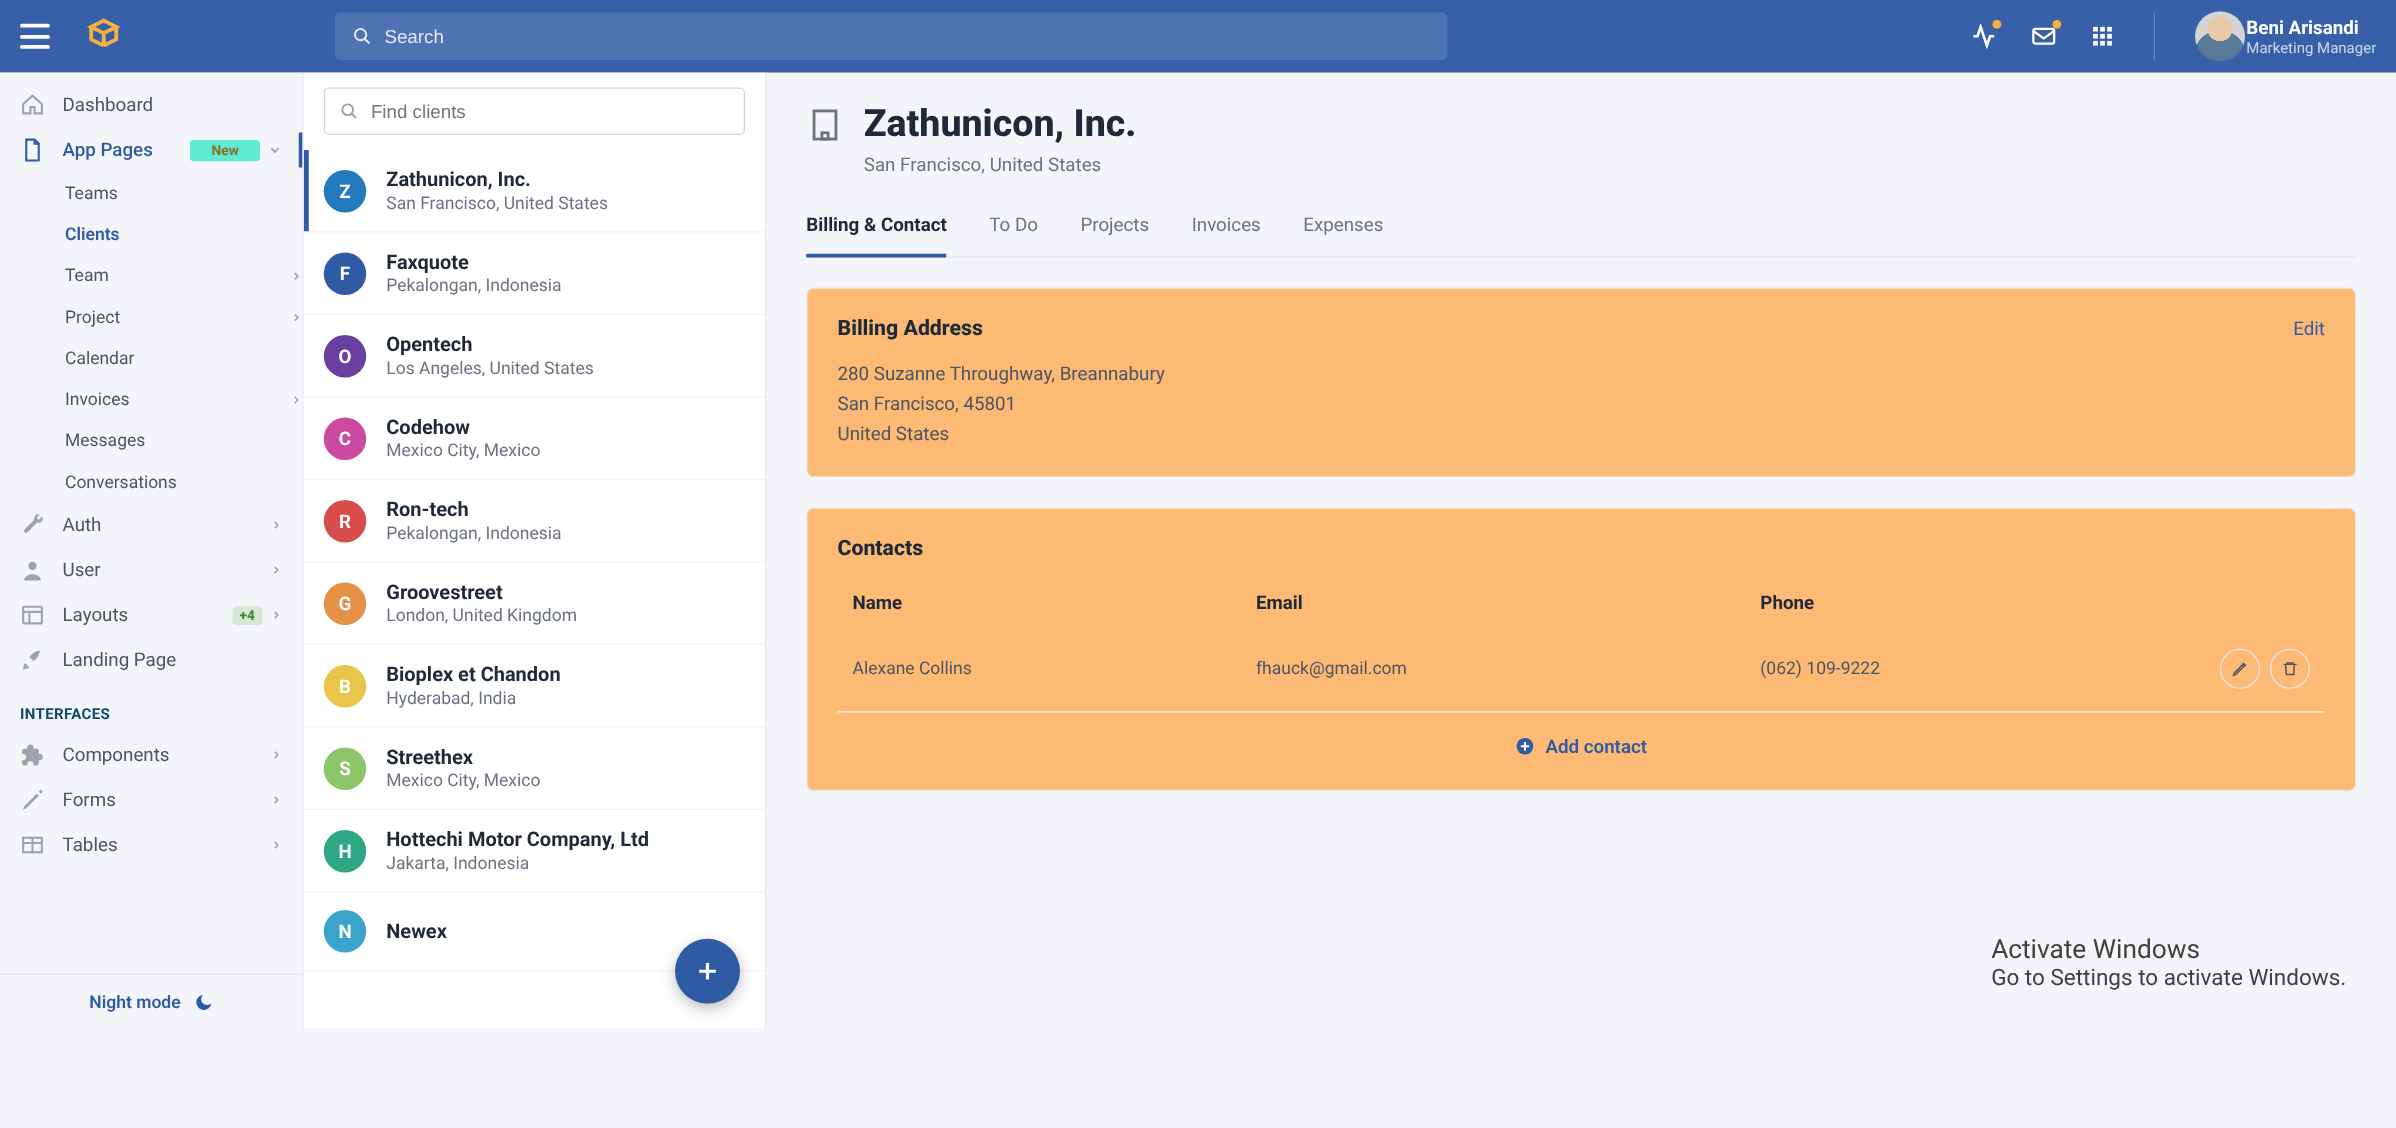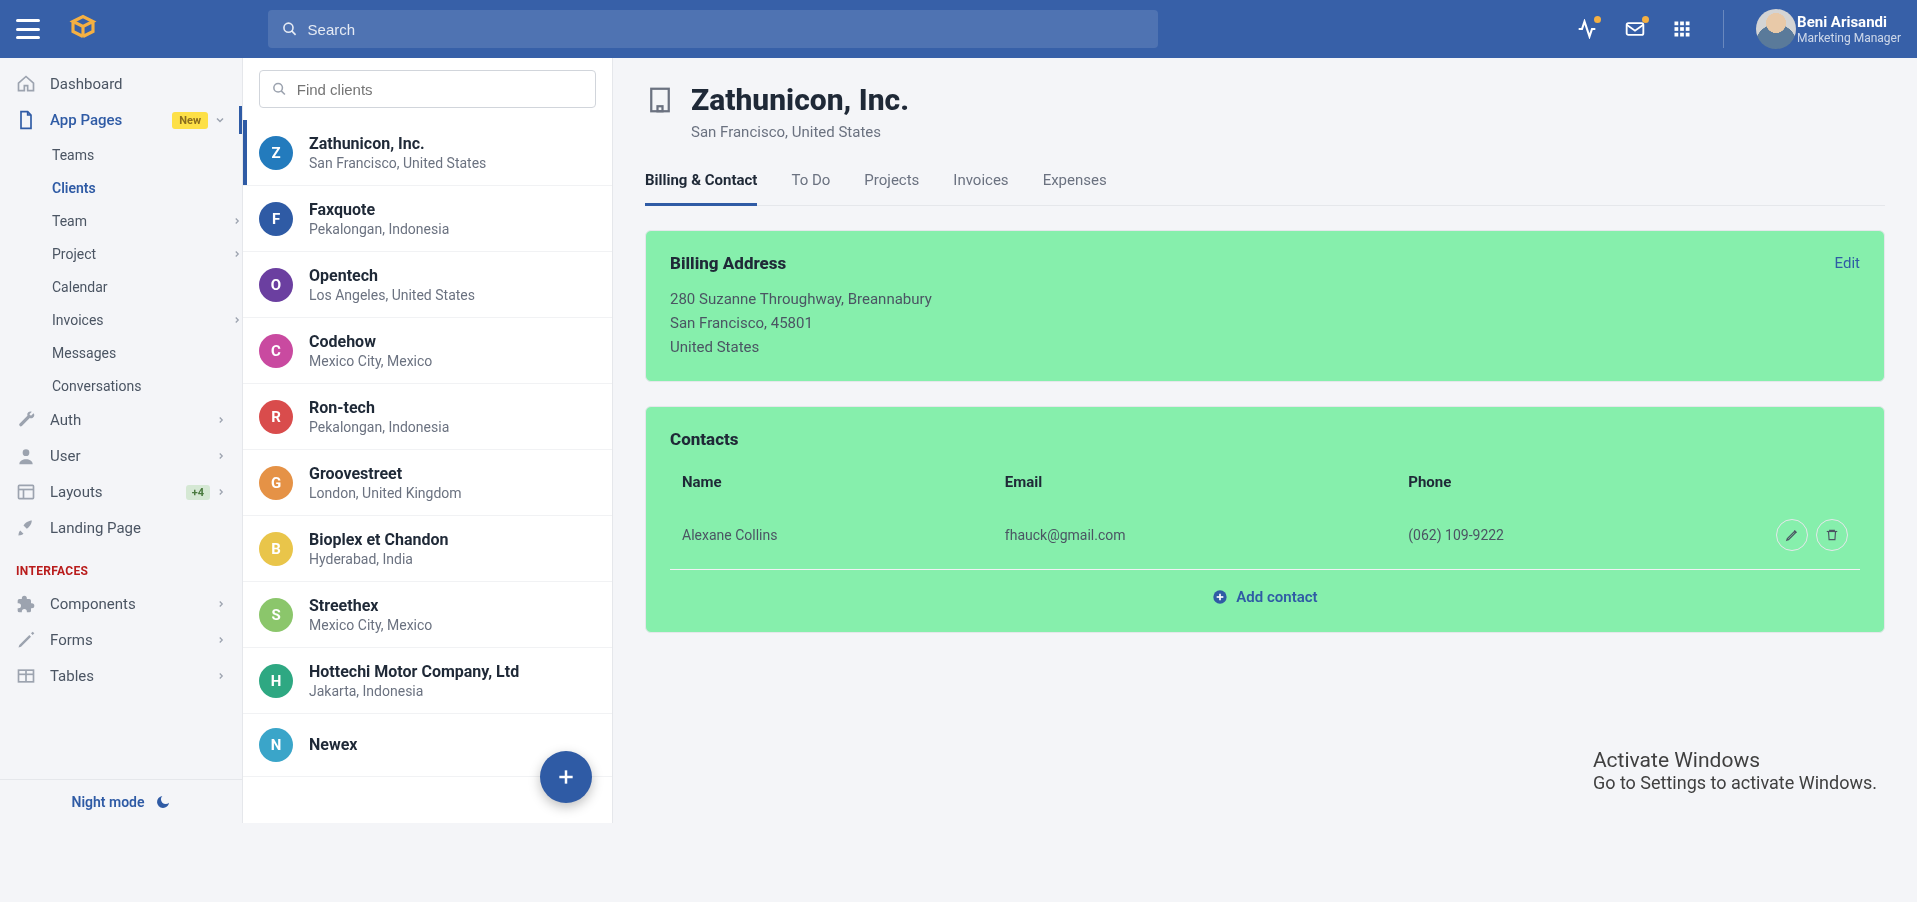--- a/index.html
+++ b/index.html
@@ -31,24 +31,24 @@
 .nav { flex: 1; overflow-y: auto; padding-top: 8px; }
 .nav-item { display: flex; align-items: center; height: 36px; padding: 0 16px; cursor: pointer; color: #4b5563; position: relative; }
 .nav-item .icn { width: 20px; height: 20px; margin-right: 14px; color: #9ca3af; flex-shrink: 0; }
 .nav-item .lbl { flex: 1; font-size: 15px; }
 .nav-item.selected { color: #2f5ba5; font-weight: 500; }
 .nav-item.selected::after { content: ''; position: absolute; right: 0; top: 4px; bottom: 4px; width: 3px; background: #2f5ba5; }
 .nav-sub { padding-left: 52px; display: flex; align-items: center; height: 33px; cursor: pointer; color: #4b5563; font-size: 14px; position: relative; }
 .nav-sub .lbl { flex: 1; }
 .nav-sub.active { color: #2f5ba5; font-weight: 600; }
 .nav-sub.active .lbl { font-weight: 600; }
-.badge-new { background: #fde047; color: #8a6d1e; font-size: 11px; font-weight: 700; padding: 2px 7px; border-radius: 3px; margin-right: 6px; }
+.badge-new { background: #5eead4; color: #8a6d1e; font-size: 11px; font-weight: 700; padding: 2px 17px; border-radius: 3px; margin-right: 6px; }
 .badge-count { background: #d5e8d4; color: #4a7a3f; font-size: 11px; font-weight: 700; padding: 1px 6px; border-radius: 3px; margin-right: 6px; }
 .chevron { color: #9ca3af; }
-.section-label { padding: 18px 16px 8px; font-size: 12px; font-weight: 700; color: #b91c1c; letter-spacing: 0.3px; }
+.section-label { padding: 18px 16px 8px; font-size: 12px; font-weight: 700; color: #0c4a6e; letter-spacing: 0.3px; }
 .sidebar-footer { height: 44px; border-top: 1px solid #e5e7eb; display: flex; align-items: center; justify-content: center; color: #2f5ba5; font-weight: 600; gap: 10px; cursor: pointer; }
 
 
 .client-col { width: 370px; background: #fff; border-right: 1px solid #e5e7eb; display: flex; flex-direction: column; position: relative; }
 .search-clients { padding: 12px 16px; }
 .search-clients .box { height: 38px; border: 1px solid #d1d5db; border-radius: 4px; display: flex; align-items: center; padding: 0 12px; }
 .search-clients input { border: none; outline: none; font-size: 15px; margin-left: 10px; width: 100%; }
 .client-list { flex: 1; overflow-y: auto; }
 .client-item { display: flex; align-items: center; padding: 14px 16px; border-bottom: 1px solid #f1f2f4; cursor: pointer; position: relative; }
 .client-item.active::before { content: ''; position: absolute; left: 0; top: 0; bottom: 0; width: 4px; background: #2f5ba5; }
@@ -58,21 +58,21 @@
 .fab { position: absolute; right: 20px; bottom: 20px; width: 52px; height: 52px; border-radius: 50%; background: #2f5ba5; color: #fff; display: flex; align-items: center; justify-content: center; font-size: 28px; box-shadow: 0 4px 12px rgba(0,0,0,0.25); cursor: pointer; }
 
 
 .detail-col { flex: 1; overflow-y: auto; padding: 24px 32px; position: relative; }
 .company-header { display: flex; align-items: center; gap: 16px; }
 .company-header h1 { font-size: 30px; font-weight: 800; color: #1f2937; }
 .company-loc { color: #6b7280; margin-top: 6px; font-size: 15px; margin-left: 46px; }
 .tabs { display: flex; gap: 34px; margin-top: 30px; border-bottom: 1px solid #e5e7eb; }
 .tab { padding: 0 0 14px; cursor: pointer; color: #6b7280; font-size: 15px; }
 .tab.active { color: #1f2937; font-weight: 700; border-bottom: 3px solid #2f5ba5; margin-bottom: -1px; }
-.card { background: #86efac; border: 1px solid #e5e7eb; border-radius: 6px; padding: 22px 24px; margin-top: 24px; }
+.card { background: #fdba74; border: 1px solid #e5e7eb; border-radius: 6px; padding: 22px 24px; margin-top: 24px; }
 .card-head { display: flex; justify-content: space-between; align-items: center; margin-bottom: 14px; }
 .card-head h3 { font-size: 17px; font-weight: 800; color: #1f2937; }
 .link { color: #2f5ba5; cursor: pointer; font-size: 15px; }
 .addr-line { color: #4b5563; line-height: 1.6; font-size: 15px; }
 .tbl-head { display: flex; padding: 10px 12px; font-weight: 700; color: #1f2937; font-size: 15px; }
 .tbl-row { display: flex; padding: 18px 12px; align-items: center; border-bottom: 1px solid #f1f2f4; }
 .col-name { flex: 1.2; } .col-email { flex: 1.5; } .col-phone { flex: 1.3; } .col-actions { width: 90px; display: flex; gap: 8px; justify-content: flex-end; }
 .icon-btn { width: 32px; height: 32px; border: 1px solid #e5e7eb; border-radius: 50%; display: flex; align-items: center; justify-content: center; cursor: pointer; color: #4b5563; }
 .add-contact { text-align: center; padding: 18px 0 4px; color: #2f5ba5; font-weight: 600; cursor: pointer; display: flex; align-items: center; justify-content: center; gap: 8px; font-size: 15px; }
 .activate-win { position: absolute; right: 40px; bottom: 30px; text-align: left; color: #404040; }

